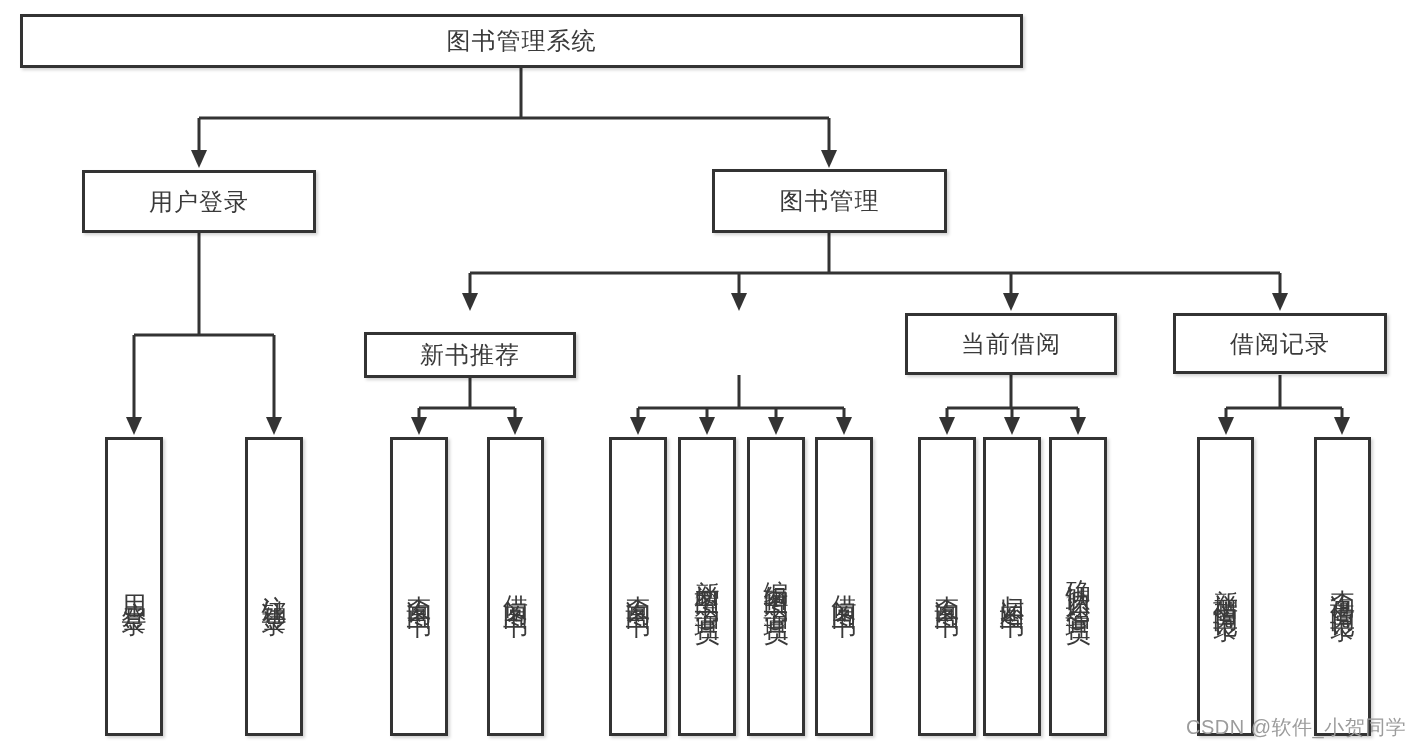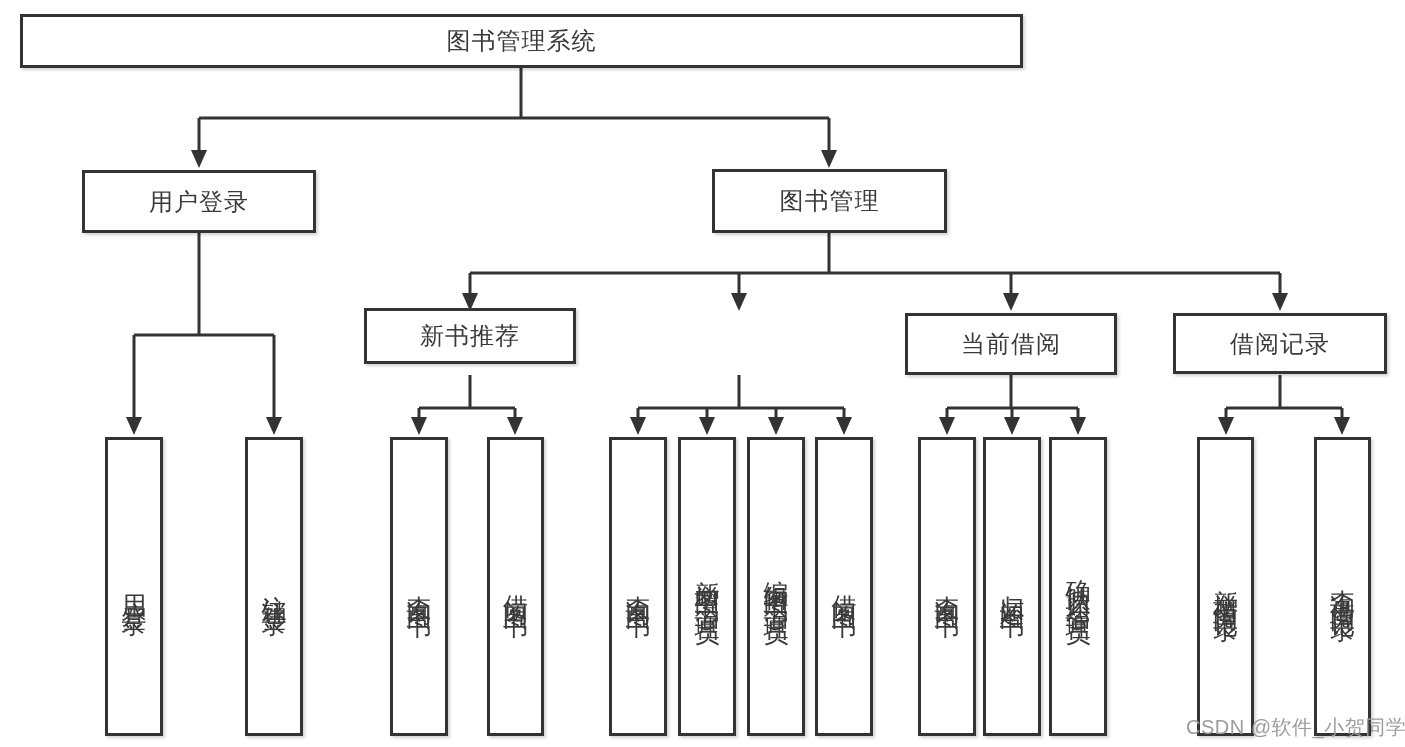--- a/index.html
+++ b/index.html
@@ -89,21 +89,21 @@
     <span>图书管理系统</span>
   </div>
 
   <div class="box hbox" style="left:82px;top:170px;width:234px;height:63px">
     <span>用户登录</span>
   </div>
   <div class="box hbox" style="left:712px;top:169px;width:235px;height:64px">
     <span>图书管理</span>
   </div>
 
-  <div class="box hbox" style="left:364px;top:308px;width:212px;height:56px">
+  <div class="box hbox" style="left:364px;top:332px;width:212px;height:46px">
     <span>新书推荐</span>
   </div>
   <div class="box hbox" style="left:1173px;top:313px;width:214px;height:61px">
     <span>借阅记录</span>
   </div>
   <div class="box hbox" style="left:905px;top:313px;width:212px;height:62px">
     <span>当前借阅</span>
   </div>
 
   <div class="box vbox" style="left:105px;top:437px;width:58px;height:299px">

